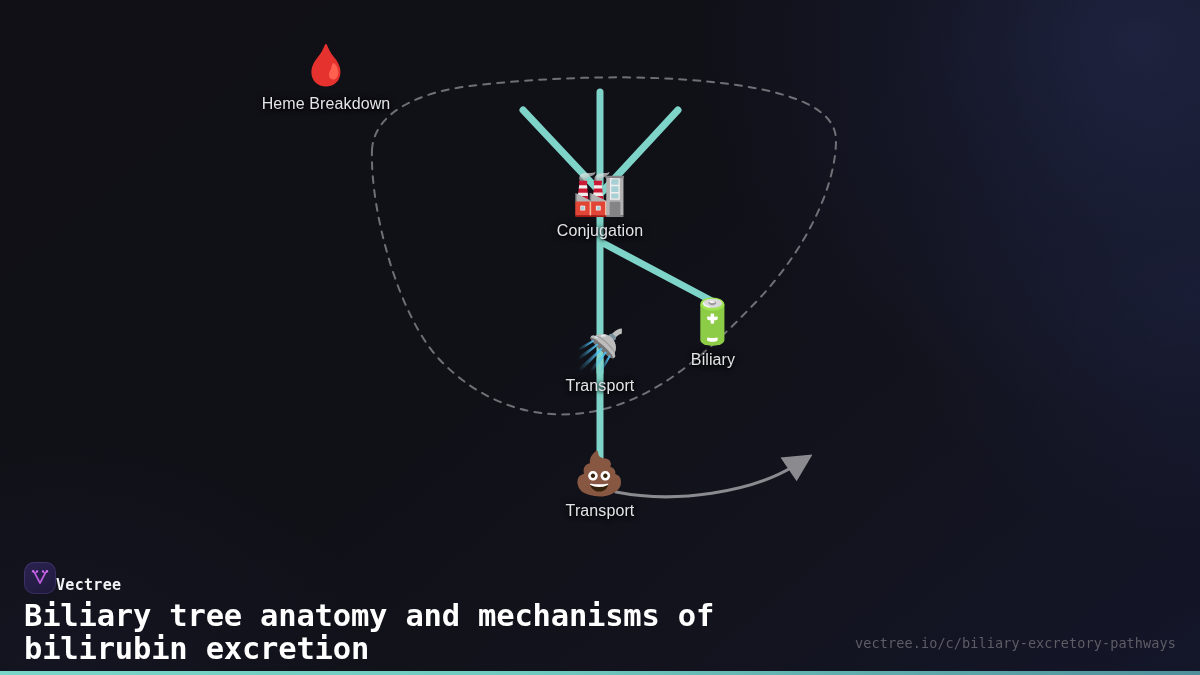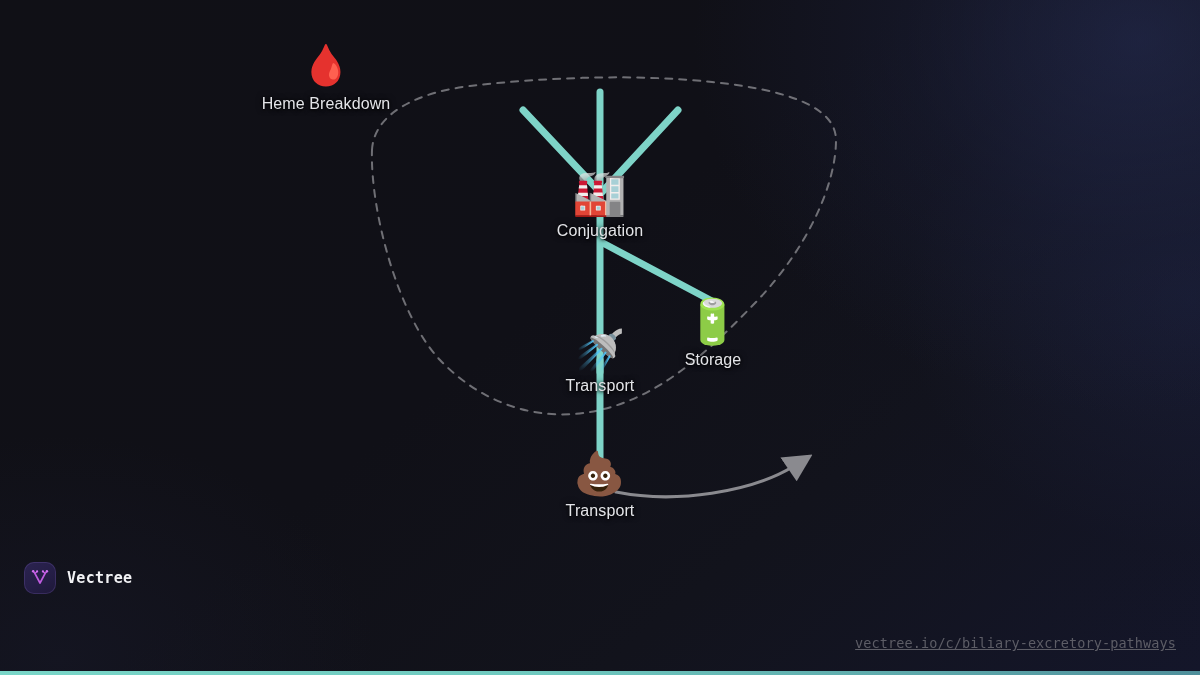--- a/index.html
+++ b/index.html
@@ -59,22 +59,22 @@
     left: 0;
     bottom: 0;
     width: 1200px;
     height: 127px;
   }
   #brand-row {
     position: absolute;
     left: 24px;
     top: 14px;
     display: flex;
-    align-items: center;
-    gap: 11px;
+    align-items: flex-end;
+    gap: 0;
   }
   #brand-logo {
     width: 32px;
     height: 32px;
     border-radius: 10px;
     background: linear-gradient(150deg, #2b2350 0%, #241d45 60%, #1e1838 100%);
     box-shadow: inset 0 0 0 1px rgba(140,110,210,0.22);
     display: flex;
     align-items: center;
     justify-content: center;
@@ -99,21 +99,20 @@
     letter-spacing: -0.2px;
   }
   #site-url {
     position: absolute;
     right: 24px;
     bottom: 24px;
     font-family: "DejaVu Sans Mono", monospace;
     font-size: 13.5px;
     color: #5d5d66;
     letter-spacing: 0.1px;
-    text-decoration: underline;
   }
   #accent-strip {
     position: absolute;
     left: 0;
     bottom: 0;
     width: 1200px;
     height: 4px;
     background: linear-gradient(90deg, #7ad6c8 0%, #6fc9bf 45%, #4f8f9b 100%);
   }
 </style>
@@ -155,21 +154,21 @@
     <div class="node-label" style="margin-top:10px;">Heme Breakdown</div>
   </div>
 
   <div class="node" style="left:600px; top:205px;">
     <div class="node-icon" style="font-size:44px;">🏭</div>
     <div class="node-label">Conjugation</div>
   </div>
 
   <div class="node" style="left:713px; top:334px;">
     <div class="node-icon" style="font-size:44px;">🔋</div>
-    <div class="node-label">Storage</div>
+    <div class="node-label">Biliary</div>
   </div>
 
   <div class="node" style="left:600px; top:362px;">
     <div class="node-icon" style="font-size:40px;">🚿</div>
     <div class="node-label" style="text-align:right;">Transport</div>
   </div>
 
   <div class="node" style="left:600px; top:486px;">
     <div class="node-icon" style="font-size:42px;">💩</div>
     <div class="node-label">Transport</div>
@@ -185,19 +184,20 @@
           <path d="M15 5.6 L13.1 3.6 M15 5.6 L16.9 3.5" fill="none" stroke="#c05ce0" stroke-width="1.4" stroke-linecap="round"></path>
           <circle cx="3.2" cy="3.2" r="1.25" fill="#d06ef0"></circle>
           <circle cx="7.1" cy="3.4" r="1.1" fill="#d06ef0"></circle>
           <circle cx="12.9" cy="3.4" r="1.1" fill="#d06ef0"></circle>
           <circle cx="16.9" cy="3.2" r="1.25" fill="#d06ef0"></circle>
         </svg>
       </div>
       <div id="brand-name">Vectree</div>
     </div>
 
+    <div id="page-title">Biliary tree anatomy and mechanisms of bilirubin excretion</div>
 
     <div id="site-url">vectree.io/c/biliary-excretory-pathways</div>
 
     <div id="accent-strip"></div>
   </div>
 
 </div>
 
 </body></html>

